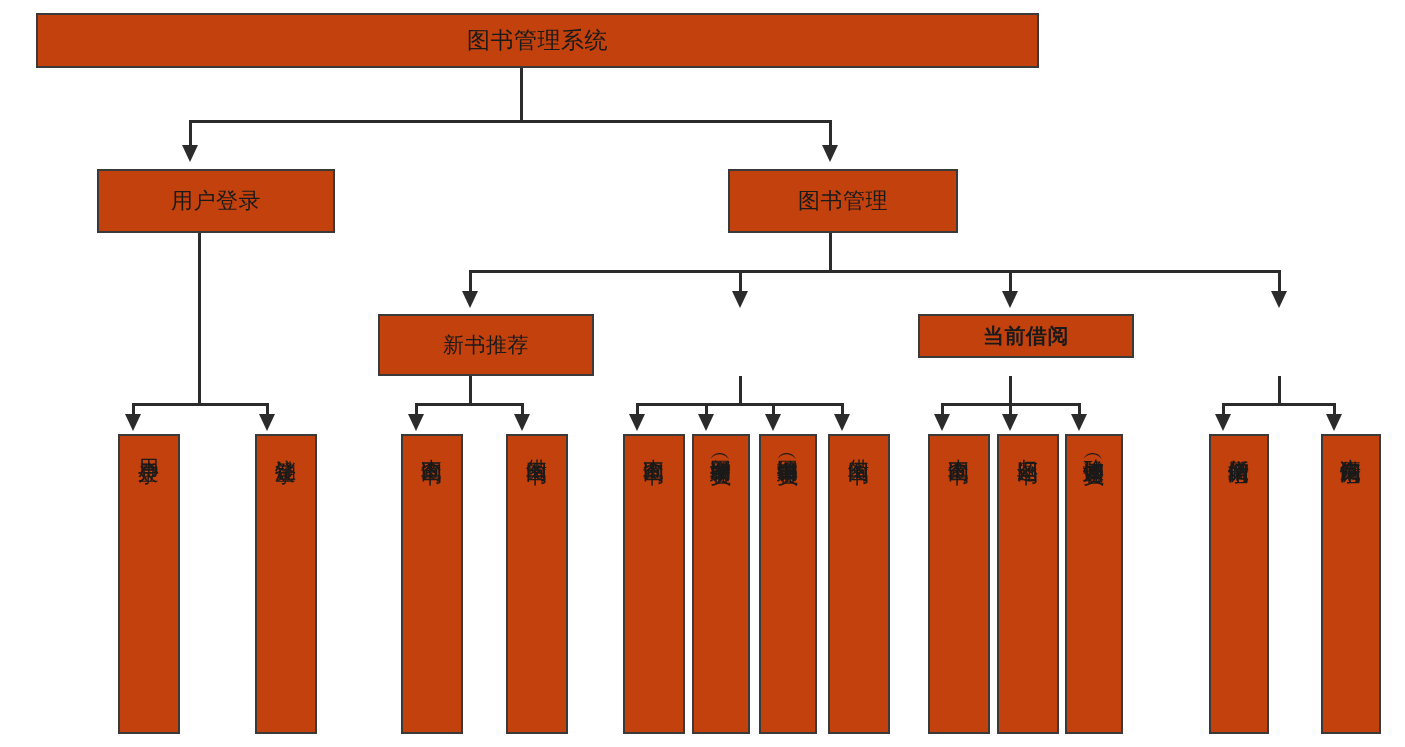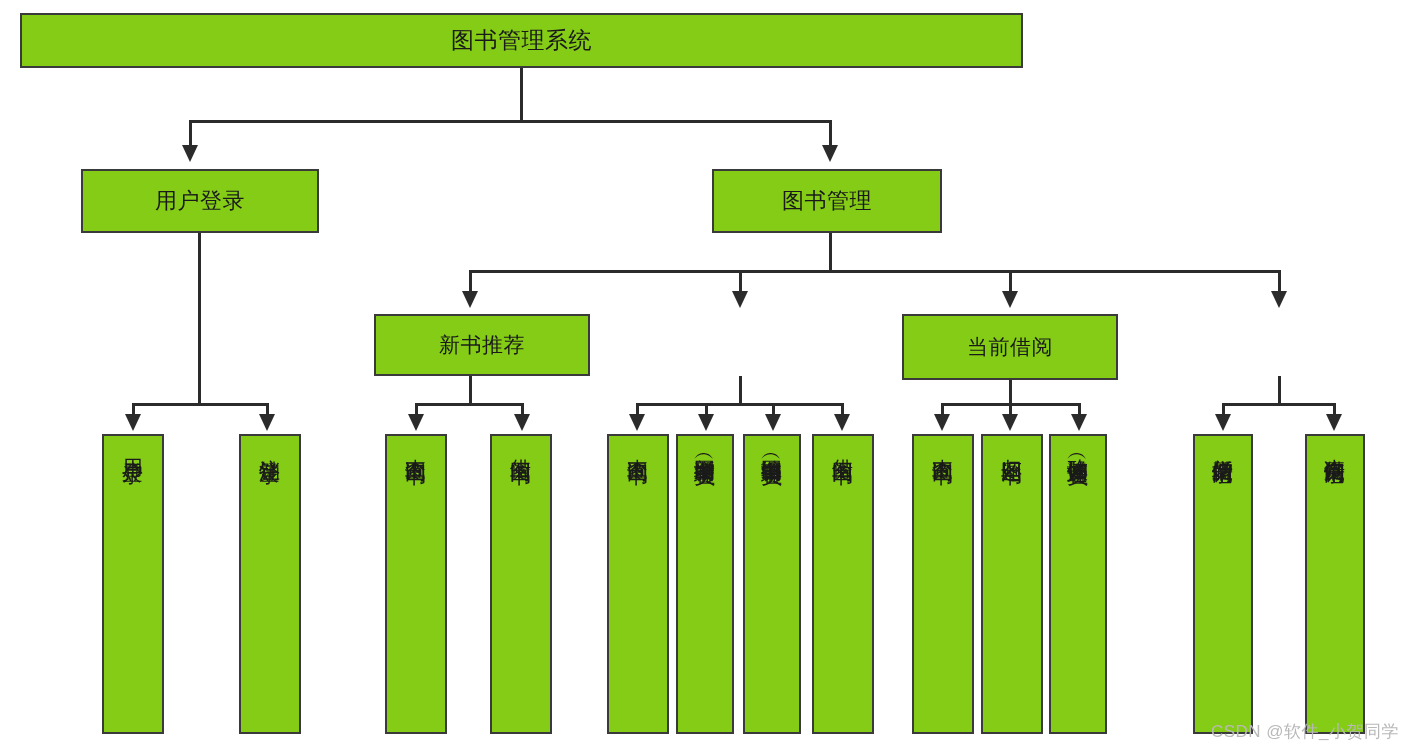--- a/index.html
+++ b/index.html
@@ -15,27 +15,28 @@
     position: relative;
     width: 1405px;
     height: 747px;
     background: #ffffff;
     overflow: hidden;
   }
   
   .node {
     position: absolute;
     box-sizing: border-box;
-    background: #84cc16;
+    background: #c2410c;
     border: 2.5px solid #3a3a3a;
     display: flex;
     align-items: center;
     justify-content: center;
     color: #1a1a1a;
     z-index: 3;
+    margin-left: 16px;
   }
   .node .label {
     display: block;
     text-align: center;
     line-height: 1.05;
     letter-spacing: 0.5px;
   }
   .node.root .label   { font-size: 23px; }
   .node.lvl2 .label   { font-size: 22px; }
   .node.lvl3 .label   { font-size: 21px; }
@@ -125,24 +126,24 @@
   <div class="hline" style="left:469px; top:270px; width:812px; height:3px;"></div>
   <div class="vline" style="left:469px; top:270px; width:3px; height:24px;"></div>
   <div class="arrow" style="left:462px; top:291px;"></div>
   <div class="vline" style="left:739px; top:270px; width:3px; height:24px;"></div>
   <div class="arrow" style="left:732px; top:291px;"></div>
   <div class="vline" style="left:1009px; top:270px; width:3px; height:24px;"></div>
   <div class="arrow" style="left:1002px; top:291px;"></div>
   <div class="vline" style="left:1278px; top:270px; width:3px; height:24px;"></div>
   <div class="arrow" style="left:1271px; top:291px;"></div>
 
-  <div class="node lvl3" style="left:374px; top:314px; width:216px; height:62px;">
+  <div class="node lvl3" style="left:362px; top:314px; width:216px; height:62px;">
     <span class="label">新书推荐</span>
   </div>
-  <div class="node lvl3" style="left:902px; top:314px; width:216px; height:66px;">
+  <div class="node lvl3" style="left:902px; top:314px; width:216px; height:44px;font-weight:bold;">
     <span class="label">当前借阅</span>
   </div>
 
   <div class="vline" style="left:469px; top:376px; width:3px; height:30px;"></div>
   <div class="hline" style="left:415px; top:403px; width:109px; height:3px;"></div>
   <div class="vline" style="left:415px; top:403px; width:3px; height:14px;"></div>
   <div class="arrow" style="left:408px; top:414px;"></div>
   <div class="vline" style="left:521px; top:403px; width:3px; height:14px;"></div>
   <div class="arrow" style="left:514px; top:414px;"></div>
 
@@ -210,15 +211,14 @@
     <span class="label">确认归还（管理员）</span>
   </div>
 
   <div class="node leaf tall" style="left:1193px; top:434px; width:60px; height:300px;">
     <span class="label">新增借阅记录</span>
   </div>
   <div class="node leaf tall" style="left:1305px; top:434px; width:60px; height:300px;">
     <span class="label">查询借阅记录</span>
   </div>
 
-  <div id="watermark">CSDN @软件_小贺同学</div>
 
 </div>
 
 </body></html>

